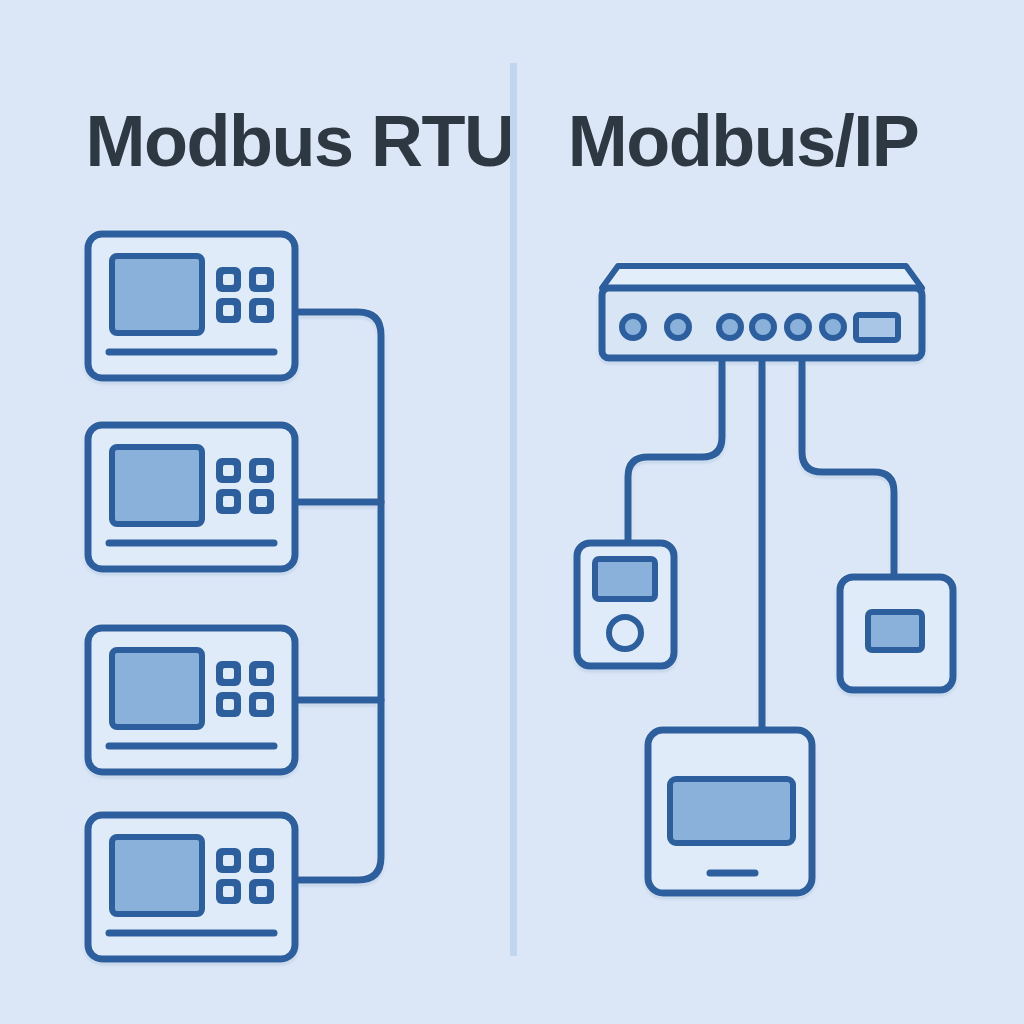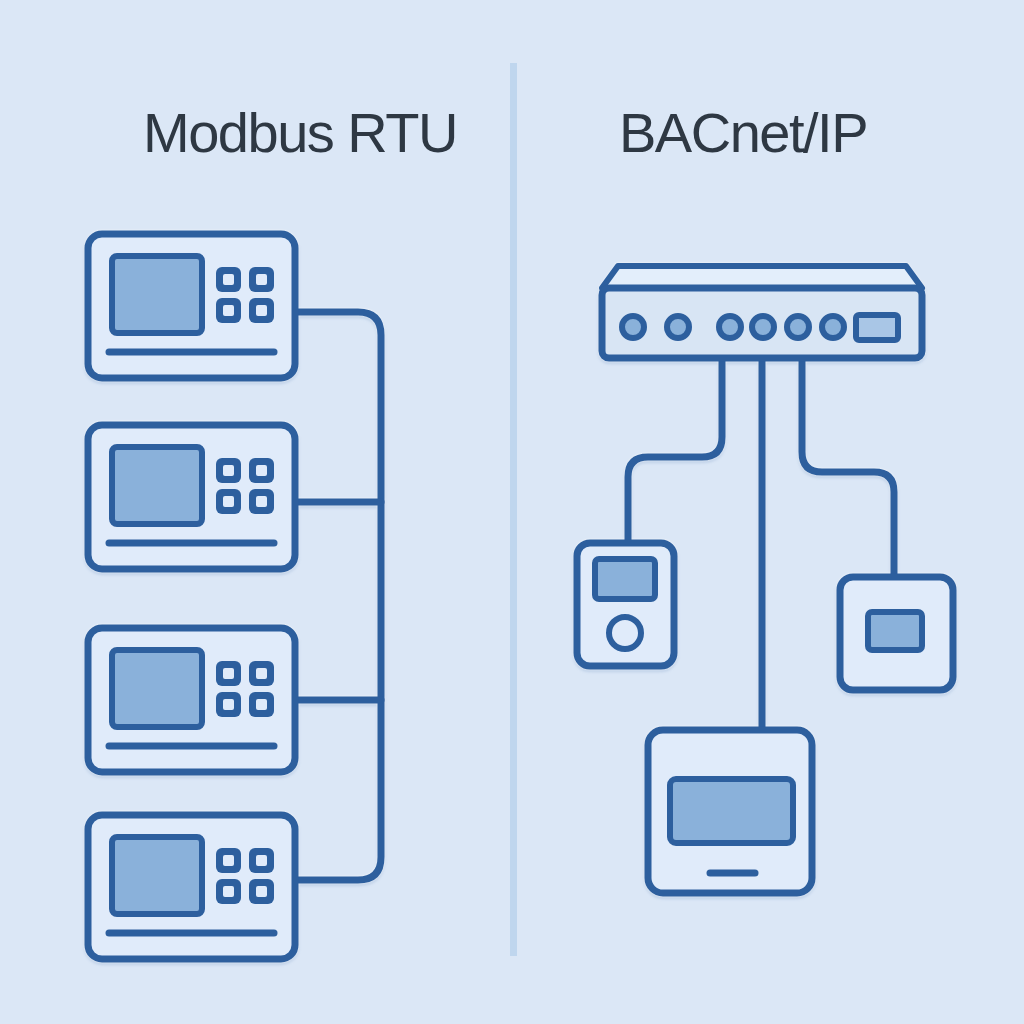--- a/index.html
+++ b/index.html
@@ -17,22 +17,22 @@
   .canvas{
     position:relative;
     width:1024px;height:1024px;
     background:var(--c-background);
     overflow:hidden;
     font-family:"Liberation Sans", sans-serif;
   }
   .title{
     position:absolute;
     top:100px;
-    font-size:56px;
-    font-weight:normal;
+    font-size:72px;
+    font-weight:bold;
     letter-spacing:-1.5px;
     color:var(--c-title-text);
     text-align:center;
   }
   .title-left{left:0;width:600px;}
   .title-right{left:512px;width:462px;}
   .divider{
     position:absolute;
     left:510px;top:63px;
     width:7px;height:893px;
@@ -59,21 +59,21 @@
   .portr{fill:var(--c-port-fill);stroke:var(--c-stroke);stroke-width:6;stroke-linejoin:round;}
   
   .lightin{fill:var(--c-device-fill);stroke:var(--c-stroke);stroke-width:6;}
 </style>
 </head>
 <body>
 
 <div class="canvas">
 
   <div class="title title-left">Modbus RTU</div>
-  <div class="title title-right">BACnet/IP</div>
+  <div class="title title-right">Modbus/IP</div>
 
   <div class="divider"></div>
 
   <svg class="diagram" width="1024" height="1024" viewBox="0 0 1024 1024">
 
     <defs>
       <g id="rtu-device">
         <rect x="0" y="0" width="207" height="144" rx="14" class="body"></rect>
         <rect x="24" y="22" width="90" height="77" rx="5" class="scr"></rect>
         <rect x="128" y="33" width="25" height="25" rx="6" class="btn"></rect>

